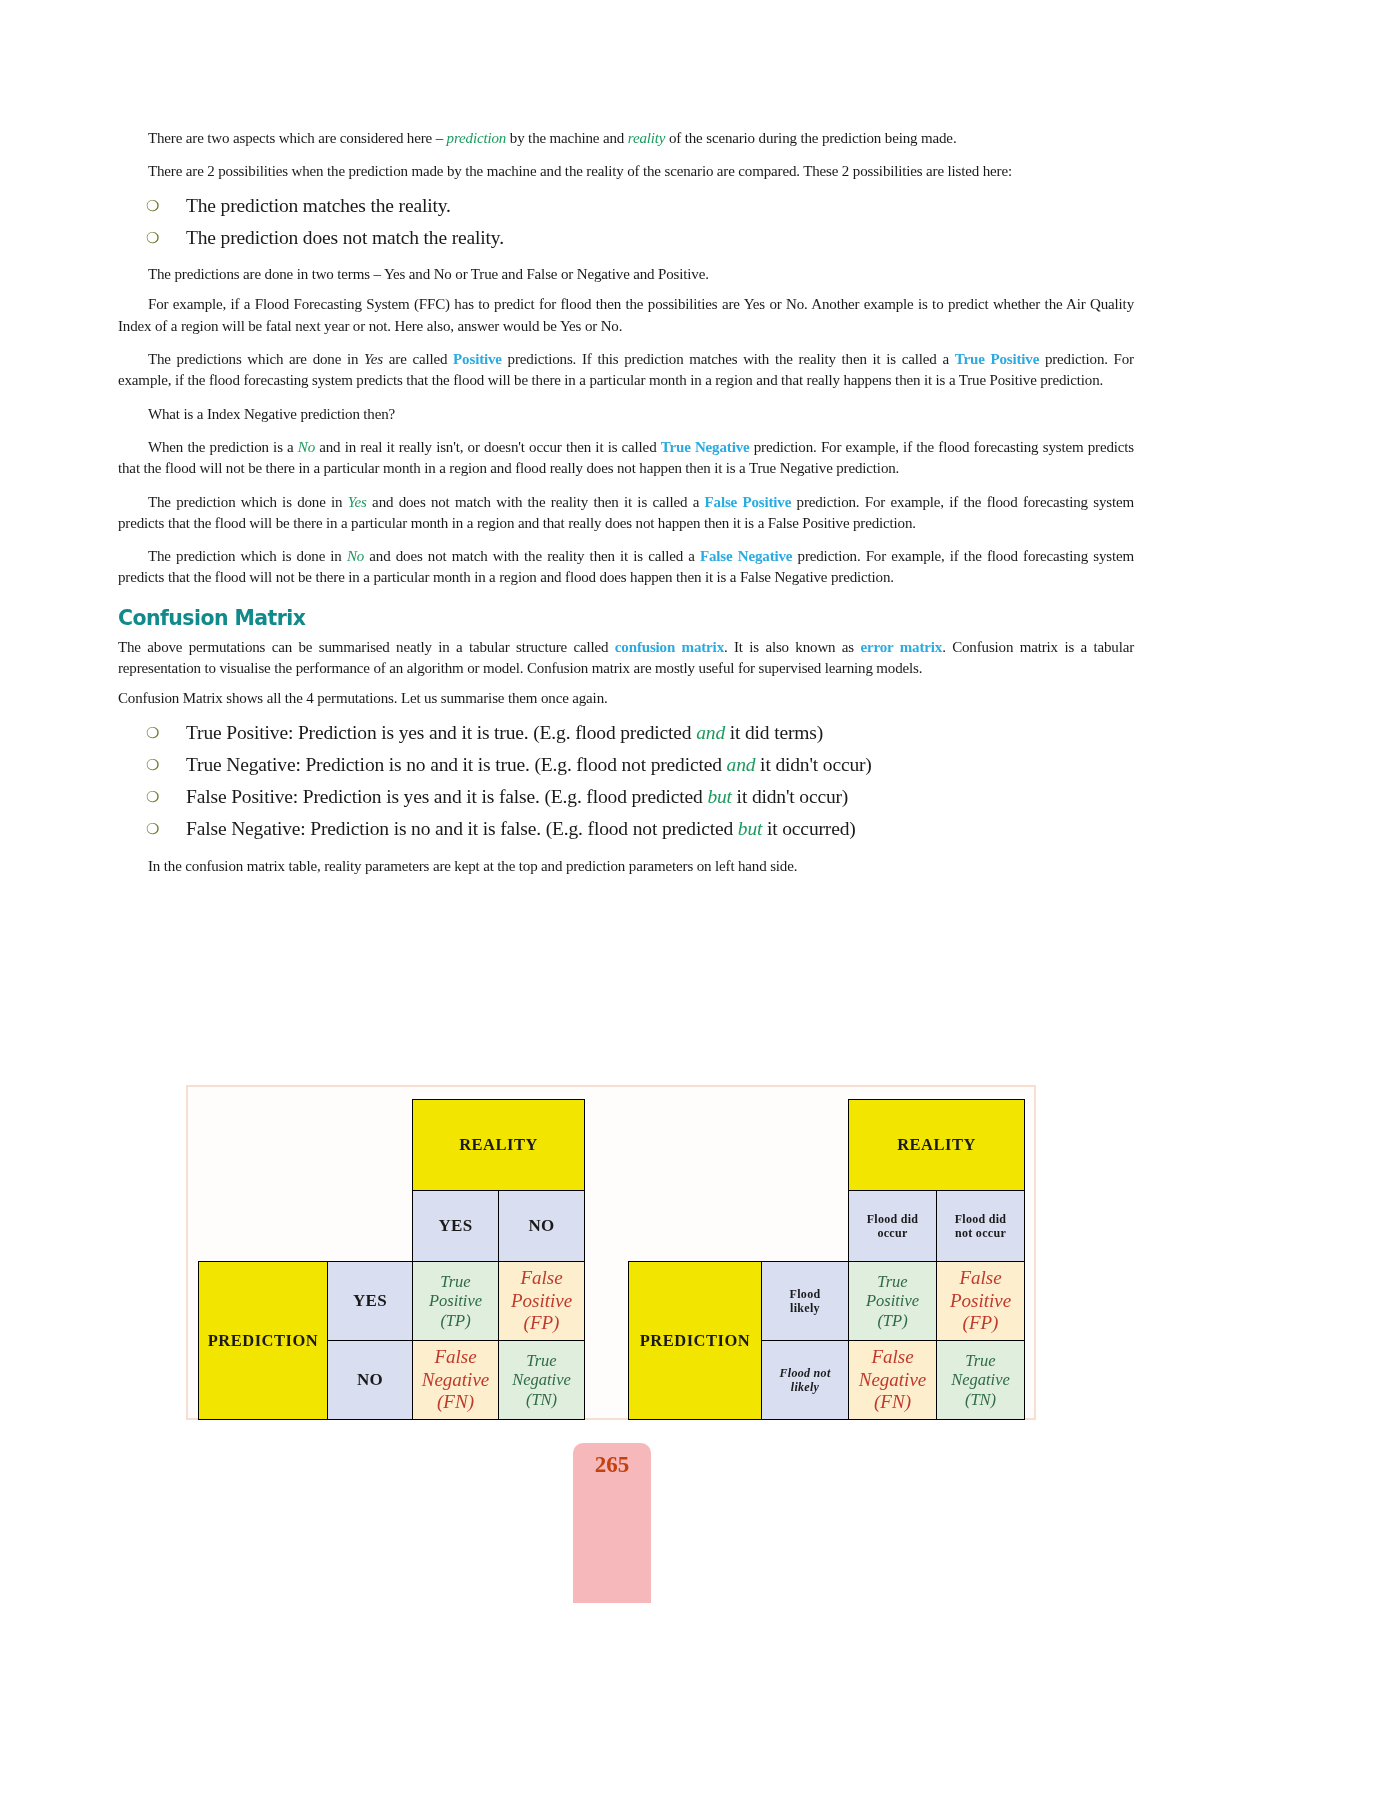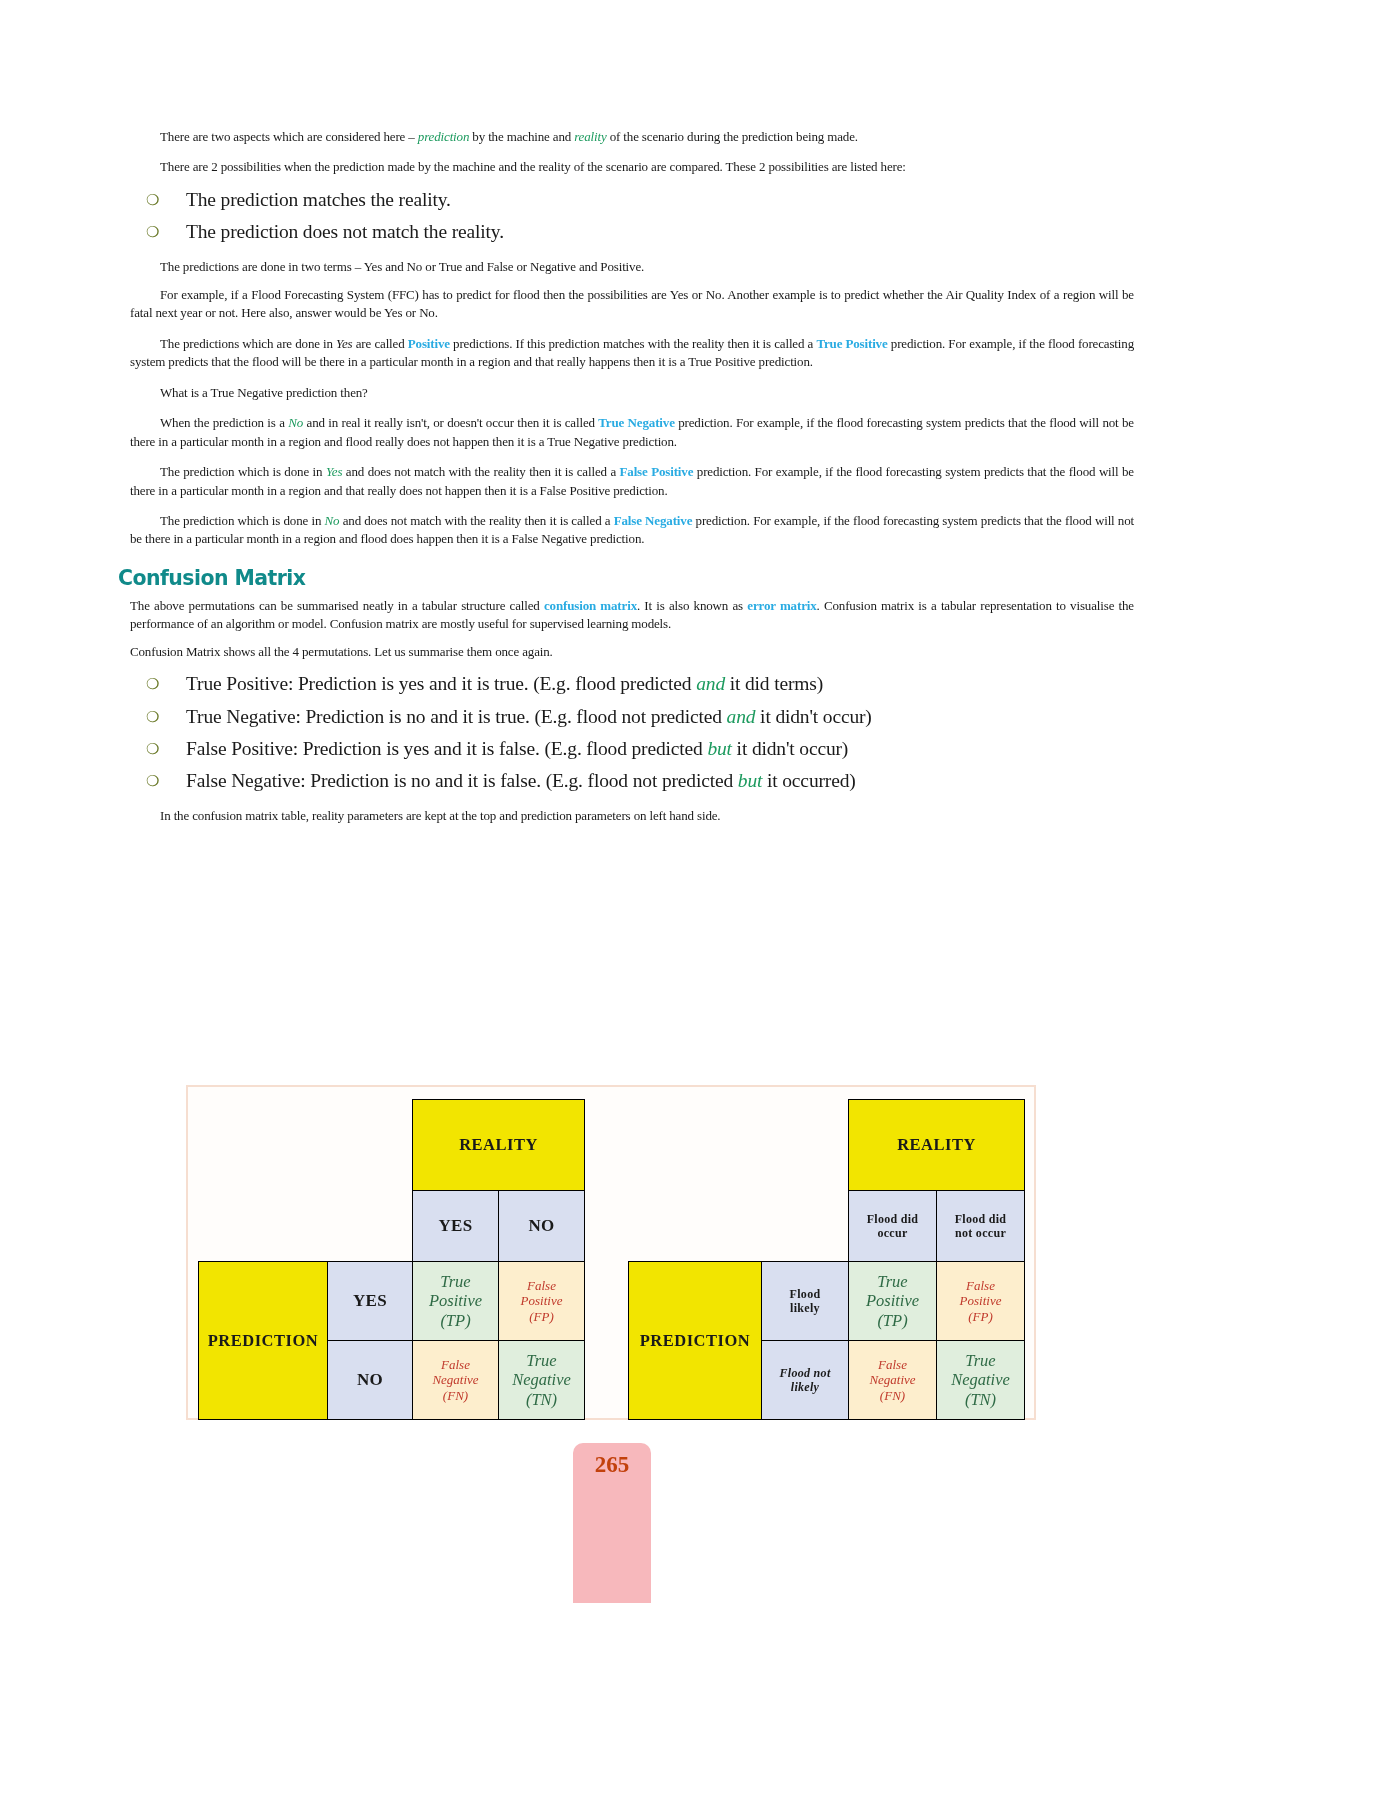--- a/index.html
+++ b/index.html
@@ -22,22 +22,22 @@
     height: 1800px;
   }
   .content {
     position: absolute;
     left: 118px;
     top: 128px;
     width: 1016px;
   }
 
   p.para {
-    margin: 0 0 12px 12px;
-    font-size: 13px;
+    margin: 0 0 12px 0;
+    font-size: 15px;
     line-height: 1.42;
     text-align: justify;
     text-indent: 30px;
     letter-spacing: -0.15px;
   }
   p.para.noindent { text-indent: 0; }
   p.para.tight { margin-bottom: 9px; }
 
   .g { color: #1c9a5e; font-style: italic; }
   .blue { color: #29abe2; font-weight: bold; }
@@ -116,21 +116,21 @@
     color: #2f6b46;
     font-style: italic;
     font-size: 16.5px;
     line-height: 1.18;
     margin-top: 40px;
   }
   .peach-cell {
     background: #fdeecd;
     color: #c0392b;
     font-style: italic;
-    font-size: 13px;
+    font-size: 19px;
     line-height: 1.18;
   }
   .blank-cell { border: none !important; background: transparent; }
 
   
   .footer-tab {
     position: absolute;
     left: 573px;
     top: 1443px;
     width: 78px;
@@ -164,21 +164,21 @@
       <li><span class="bullet-mark">❍</span><span>The prediction matches the reality.</span></li>
       <li><span class="bullet-mark">❍</span><span>The prediction does not match the reality.</span></li>
     </ul>
 
     <p class="para tight">The predictions are done in two terms – Yes and No or True and False or Negative and Positive.</p>
 
     <p class="para">For example, if a Flood Forecasting System (FFC) has to predict for flood then the possibilities are Yes or No. Another example is to predict whether the Air Quality Index of a region will be fatal next year or not. Here also, answer would be Yes or No.</p>
 
     <p class="para"><span>The predictions which are done in </span><span class="it">Yes</span><span> are called </span><span class="blue">Positive</span><span> predictions. If this prediction matches with the reality then it is called a </span><span class="blue">True Positive</span><span> prediction. For example, if the flood forecasting system predicts that the flood will be there in a particular month in a region and that really happens then it is a True Positive prediction.</span></p>
 
-    <p class="para">What is a True Negative prediction then?</p>
+    <p class="para">What is a Index Negative prediction then?</p>
 
     <p class="para"><span>When the prediction is a </span><span class="g">No</span><span> and in real it really isn't, or doesn't occur then it is called </span><span class="blue">True Negative</span><span> prediction. For example, if the flood forecasting system predicts that the flood will not be there in a particular month in a region and flood really does not happen then it is a True Negative prediction.</span></p>
 
 
     <p class="para"><span>The prediction which is done in </span><span class="g">Yes</span><span> and does not match with the reality then it is called a </span><span class="blue">False Positive</span><span> prediction. For example, if the flood forecasting system predicts that the flood will be there in a particular month in a region and that really does not happen then it is a False Positive prediction.</span></p>
 
     <p class="para"><span>The prediction which is done in </span><span class="g">No</span><span> and does not match with the reality then it is called a </span><span class="blue">False Negative</span><span> prediction. For example, if the flood forecasting system predicts that the flood will not be there in a particular month in a region and flood does happen then it is a False Negative prediction.</span></p>
 
     <h2 class="section-head">Confusion Matrix</h2>
 

